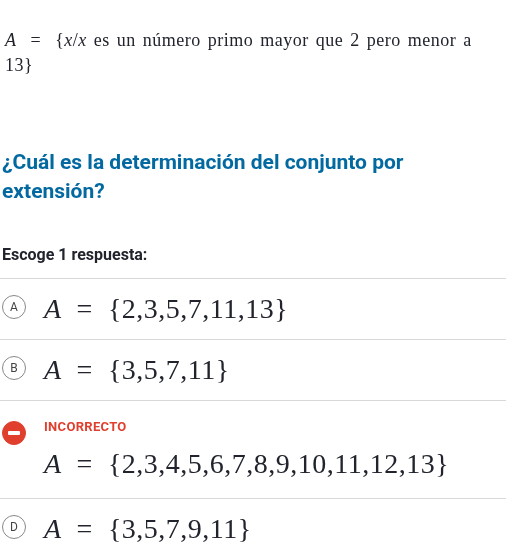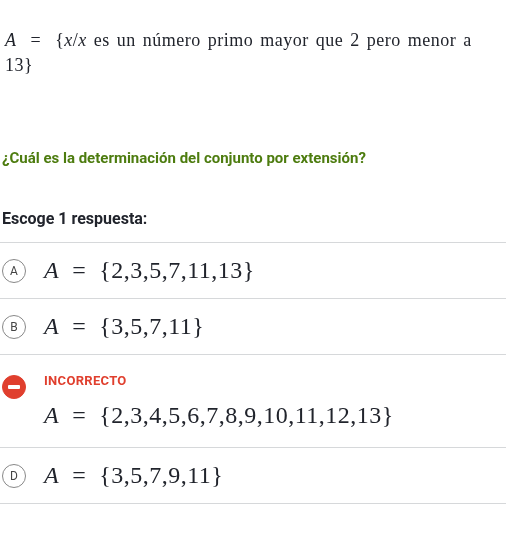--- a/index.html
+++ b/index.html
@@ -12,23 +12,23 @@
   .set-def {
     font-family: "Times New Roman", Times, serif;
     font-size: 18px;
     padding: 28px 18px 10px 5px;
     letter-spacing: 0.5px;
     word-spacing: 2px;
     line-height: 1.4;
   }
   .set-def .it { font-style: italic; }
   .question {
-    font-size: 15px;
+    font-size: 21px;
     font-weight: 700;
-    color: #4d7c0f;
+    color: #0369a1;
     padding: 60px 2px 10px 2px;
     line-height: 1.35;
   }
   .instructions {
     font-size: 16px;
     font-weight: 700;
     color: #21242c;
     padding: 30px 14px 14px 2px;
   }
   .choices { border-top: 1px solid #d6d8da; }
@@ -53,21 +53,21 @@
   }
   .radio.wrong {
     background: #e03f2e;
     border-color: #e03f2e;
     color: #fff;
     display: flex; align-items: center; justify-content: center;
   }
   .radio.wrong svg { width: 12px; height: 4px; }
   .math {
     font-family: "Times New Roman", Times, serif;
-    font-size: 24px;
+    font-size: 28px;
     letter-spacing: 0.5px;
   }
   .math .it { font-style: italic; }
   .choice-body { display: flex; flex-direction: column; gap: 10px; flex: 1; }
   .feedback-label {
     font-size: 13px;
     font-weight: 700;
     color: #e03f2e;
     letter-spacing: 0.3px;
     margin-bottom: 4px;

